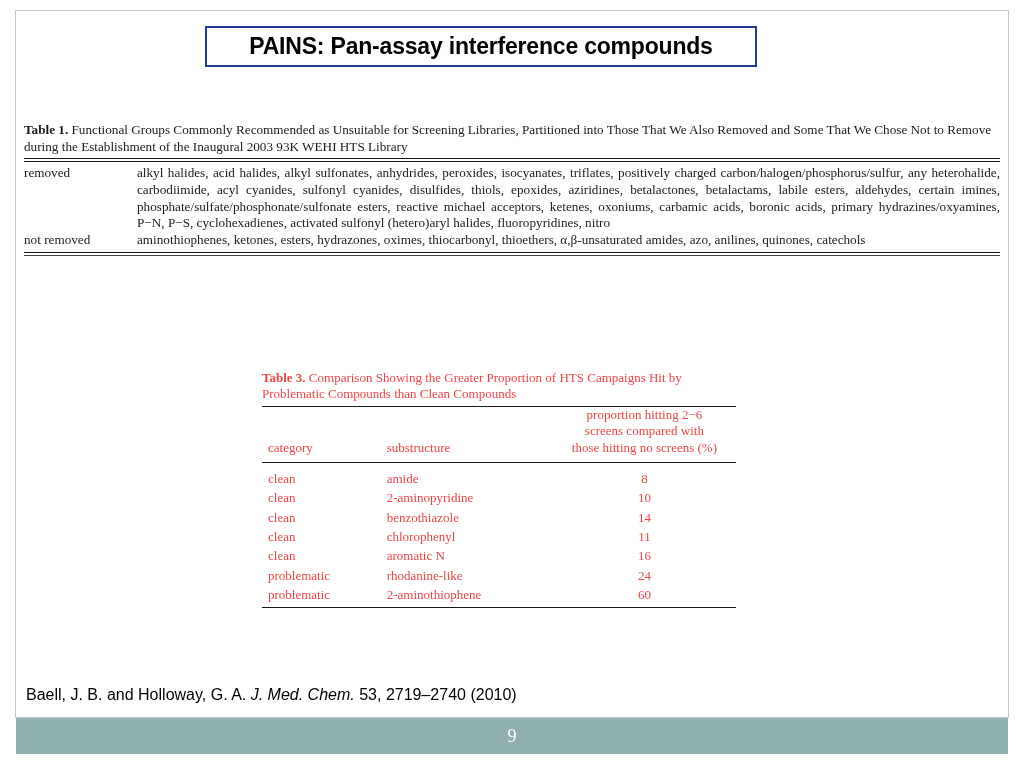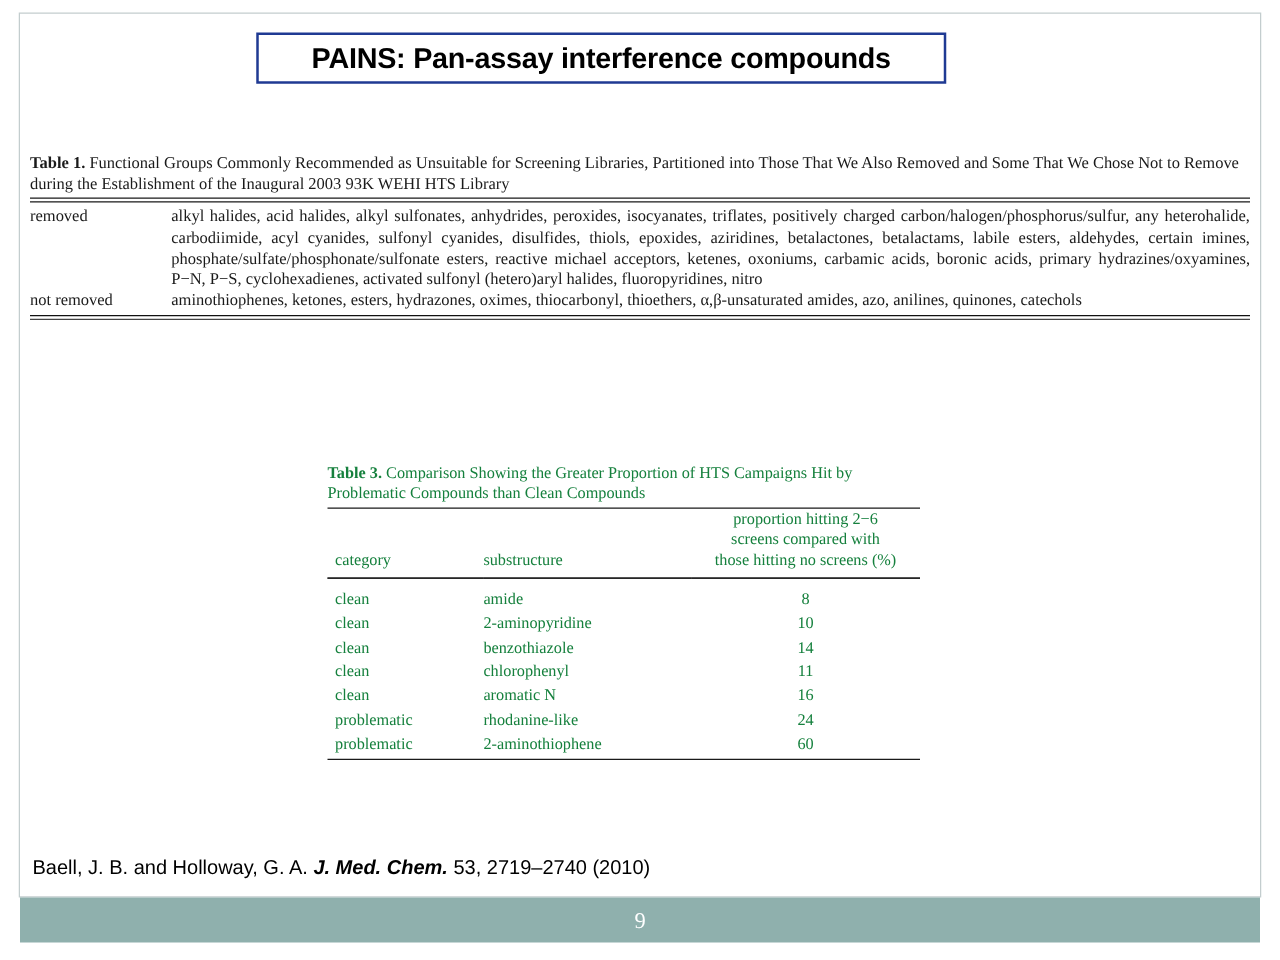--- a/index.html
+++ b/index.html
@@ -99,21 +99,21 @@
   }
 
   
   .table3 {
     position: absolute;
     left: 262px;
     top: 370px;
     width: 474px;
     font-size: 13px;
     line-height: 16.4px;
-    color: #15803d;
+    color: #ef4444;
   }
   .t3-caption { padding-bottom: 3px; }
   .t3-caption .lead { font-weight: bold; }
   .t3-rule-top {
     border-top: 1.7px solid #1a1a1a;
     height: 0;
   }
   table.t3 {
     width: 100%;
     border-collapse: collapse;
@@ -145,21 +145,21 @@
   
   .citation {
     position: absolute;
     left: 26px;
     top: 686px;
     font-family: "Liberation Sans", sans-serif;
     font-size: 16px;
     color: #000000;
     white-space: nowrap;
   }
-  .citation i { font-style: italic; font-weight: bold; }
+  .citation i { font-style: italic; }
 
   
   .footer-bar {
     position: absolute;
     left: 16px;
     top: 718px;
     width: 992px;
     height: 36px;
     background: #8fb0ad;
     display: flex;

